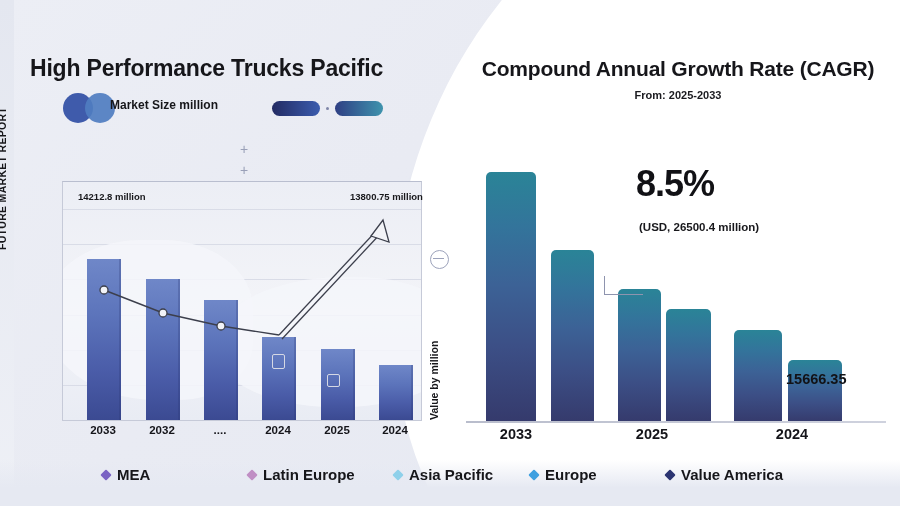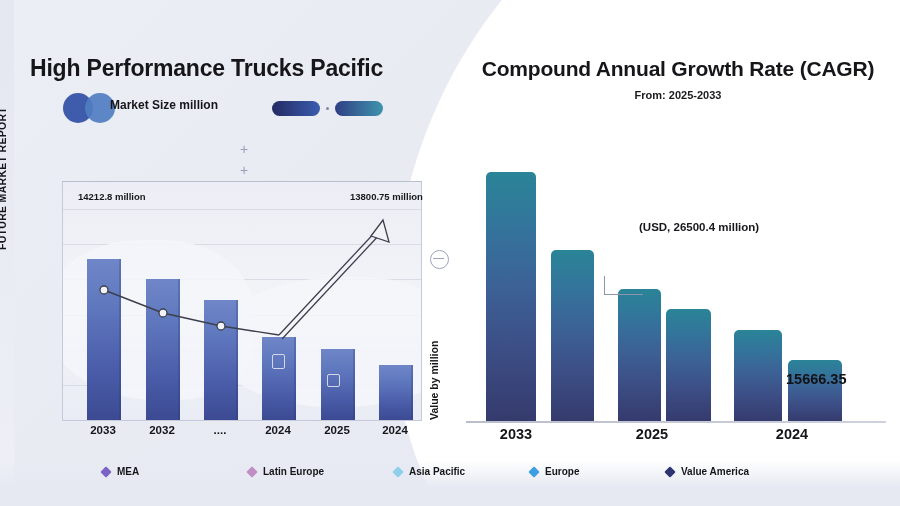--- a/index.html
+++ b/index.html
@@ -277,21 +277,21 @@
 
   
   .legend {
     position: absolute;
     left: 84px; top: 466px;
     width: 720px; height: 20px;
   }
   .legend-item {
     position: absolute;
     display: flex; align-items: center; gap: 7px;
-    font-size: 10px;
+    font-size: 15px;
     font-weight: bold;
     color: #16161a;
     white-space: nowrap;
     padding-left: 18px;
   }
   .diamond {
     width: 8px; height: 8px;
     transform: rotate(45deg);
     border-radius: 1px;
     flex: 0 0 auto;
@@ -381,20 +381,21 @@
     <div class="rbar" style="left:20px;  width:50px;  height:250px;"></div>
     <div class="rbar" style="left:85px;  width:43px;  height:172px;"></div>
     <div class="rbar" style="left:152px; width:43px;  height:133px;"></div>
     <div class="rbar" style="left:200px; width:45px;  height:113px;"></div>
     <div class="rbar" style="left:268px; width:48px;  height:92px;"></div>
     <div class="rbar" style="left:322px; width:54px;  height:62px;"></div>
   </div>
   <div class="axis-right"></div>
   <div class="elbow"></div>
 
+  <div class="cagr-value">8.5%</div>
   <div class="cagr-sub">(USD, 26500.4 million)</div>
   <div class="value-callout">15666.35</div>
 
   <div class="xlabels-right">
     <span style="left:10px;  width:80px">2033</span>
     <span style="left:146px; width:80px">2025</span>
     <span style="left:286px; width:80px">2024</span>
   </div>
 
   <div class="legend">

